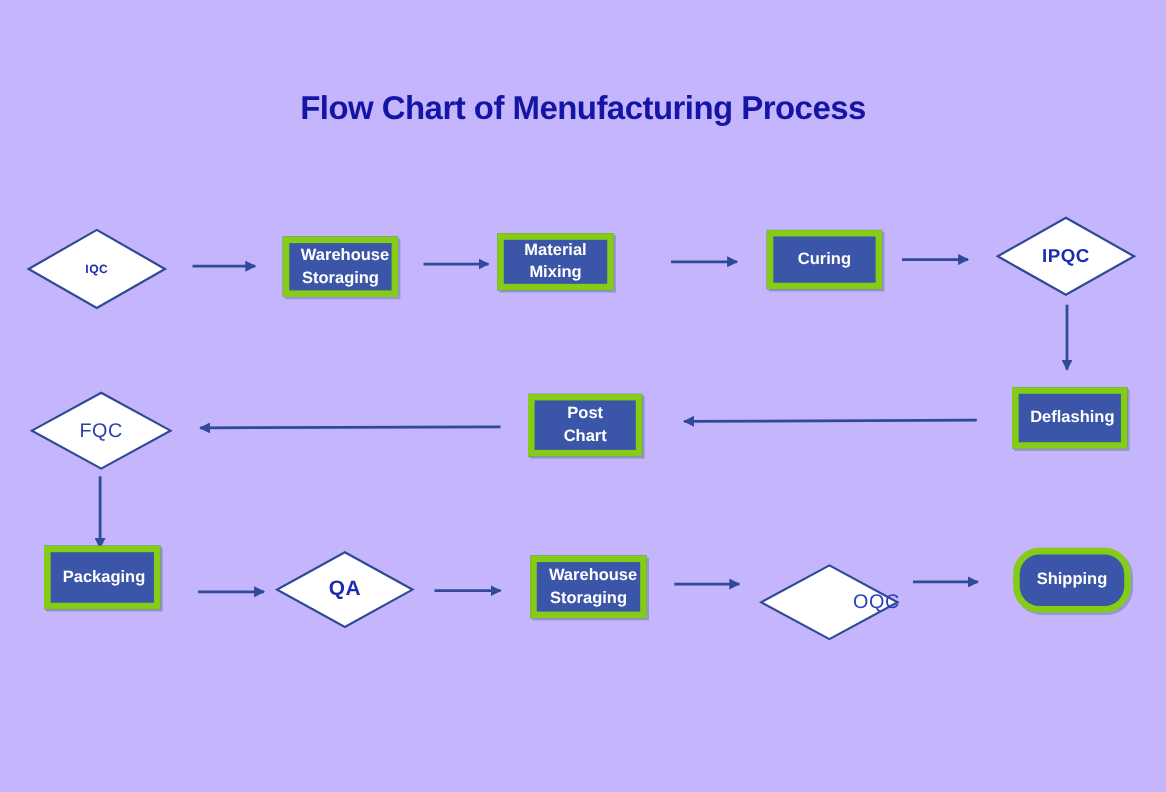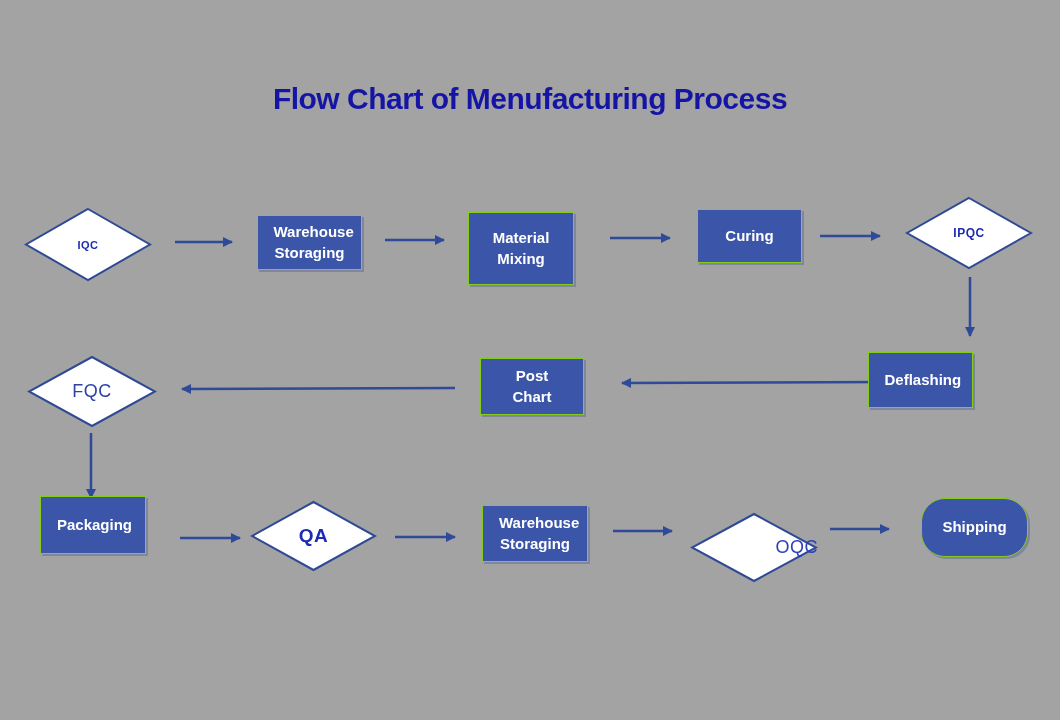--- a/index.html
+++ b/index.html
@@ -1,39 +1,39 @@
 <!DOCTYPE html>
 <html><head>
 <meta charset="utf-8">
 <style>
   html,body{margin:0;padding:0;background:#ffffff;}
   .page{
     position:relative;
     width:1060px;height:720px;
-    background:#a3a3a3;
+    background:#c4b5fd;
     font-family:"Liberation Sans", sans-serif;
     overflow:hidden;
   }
   .title{
     position:absolute;
     left:0;top:82px;width:1060px;
     text-align:center;
     font-size:30px;
     font-weight:bold;
     letter-spacing:-0.5px;
     color:#1515a5;
   }
   .node{
     position:absolute;
     display:flex;align-items:center;justify-content:center;
     text-align:center;
   }
   .rect{
     background:#3b55a8;
-    border:1px solid #84cc16;
+    border:6px solid #84cc16;
     box-shadow:2px 2px 0 rgba(44,62,134,0.28);
     box-sizing:border-box;
   }
   .rect .label{
     color:#ffffff;
     font-weight:bold;
     font-size:15px;
     line-height:1.35;
     max-width:72px;
   }
@@ -79,36 +79,36 @@
     <svg class="shape" viewBox="0 0 128 75" preserveAspectRatio="none">
       <polygon points="64,2 126,37.5 64,73 2,37.5" fill="#ffffff" stroke="#2e4a94" stroke-width="2" vector-effect="non-scaling-stroke"></polygon>
     </svg>
     <span class="label label-bold" style="font-size:11px;">IQC</span>
   </div>
 
   <div class="node rect" style="left:257px;top:215px;width:105px;height:55px;">
     <span class="label">Warehouse Storaging</span>
   </div>
 
-  <div class="node rect" style="left:468px;top:212px;width:106px;height:73px;text-align:center;">
+  <div class="node rect" style="left:452px;top:212px;width:106px;height:52px;text-align:center;">
     <span class="label">Material Mixing</span>
   </div>
 
   <div class="node rect" style="left:697px;top:209px;width:105px;height:54px;">
     <span class="label">Curing</span>
   </div>
 
   <div class="node diamond" style="left:905px;top:196px;width:128px;height:74px;">
     <svg class="shape" viewBox="0 0 128 74" preserveAspectRatio="none">
       <polygon points="64,2 126,37 64,72 2,37" fill="#ffffff" stroke="#2e4a94" stroke-width="2" vector-effect="non-scaling-stroke"></polygon>
     </svg>
-    <span class="label label-bold" style="font-size:12px;">IPQC</span>
+    <span class="label label-bold" style="font-size:17px;">IPQC</span>
   </div>
 
-  <div class="node rect" style="left:868px;top:352px;width:105px;height:56px;">
+  <div class="node rect" style="left:920px;top:352px;width:105px;height:56px;">
     <span class="label">Deflashing</span>
   </div>
 
   <div class="node rect" style="left:480px;top:358px;width:104px;height:57px;">
     <span class="label">Post Chart</span>
   </div>
 
   <div class="node diamond" style="left:27px;top:355px;width:130px;height:73px;align-items:center;">
     <svg class="shape" viewBox="0 0 130 73" preserveAspectRatio="none">
       <polygon points="65,2 128,36.5 65,71 2,36.5" fill="#ffffff" stroke="#2e4a94" stroke-width="2" vector-effect="non-scaling-stroke"></polygon>

